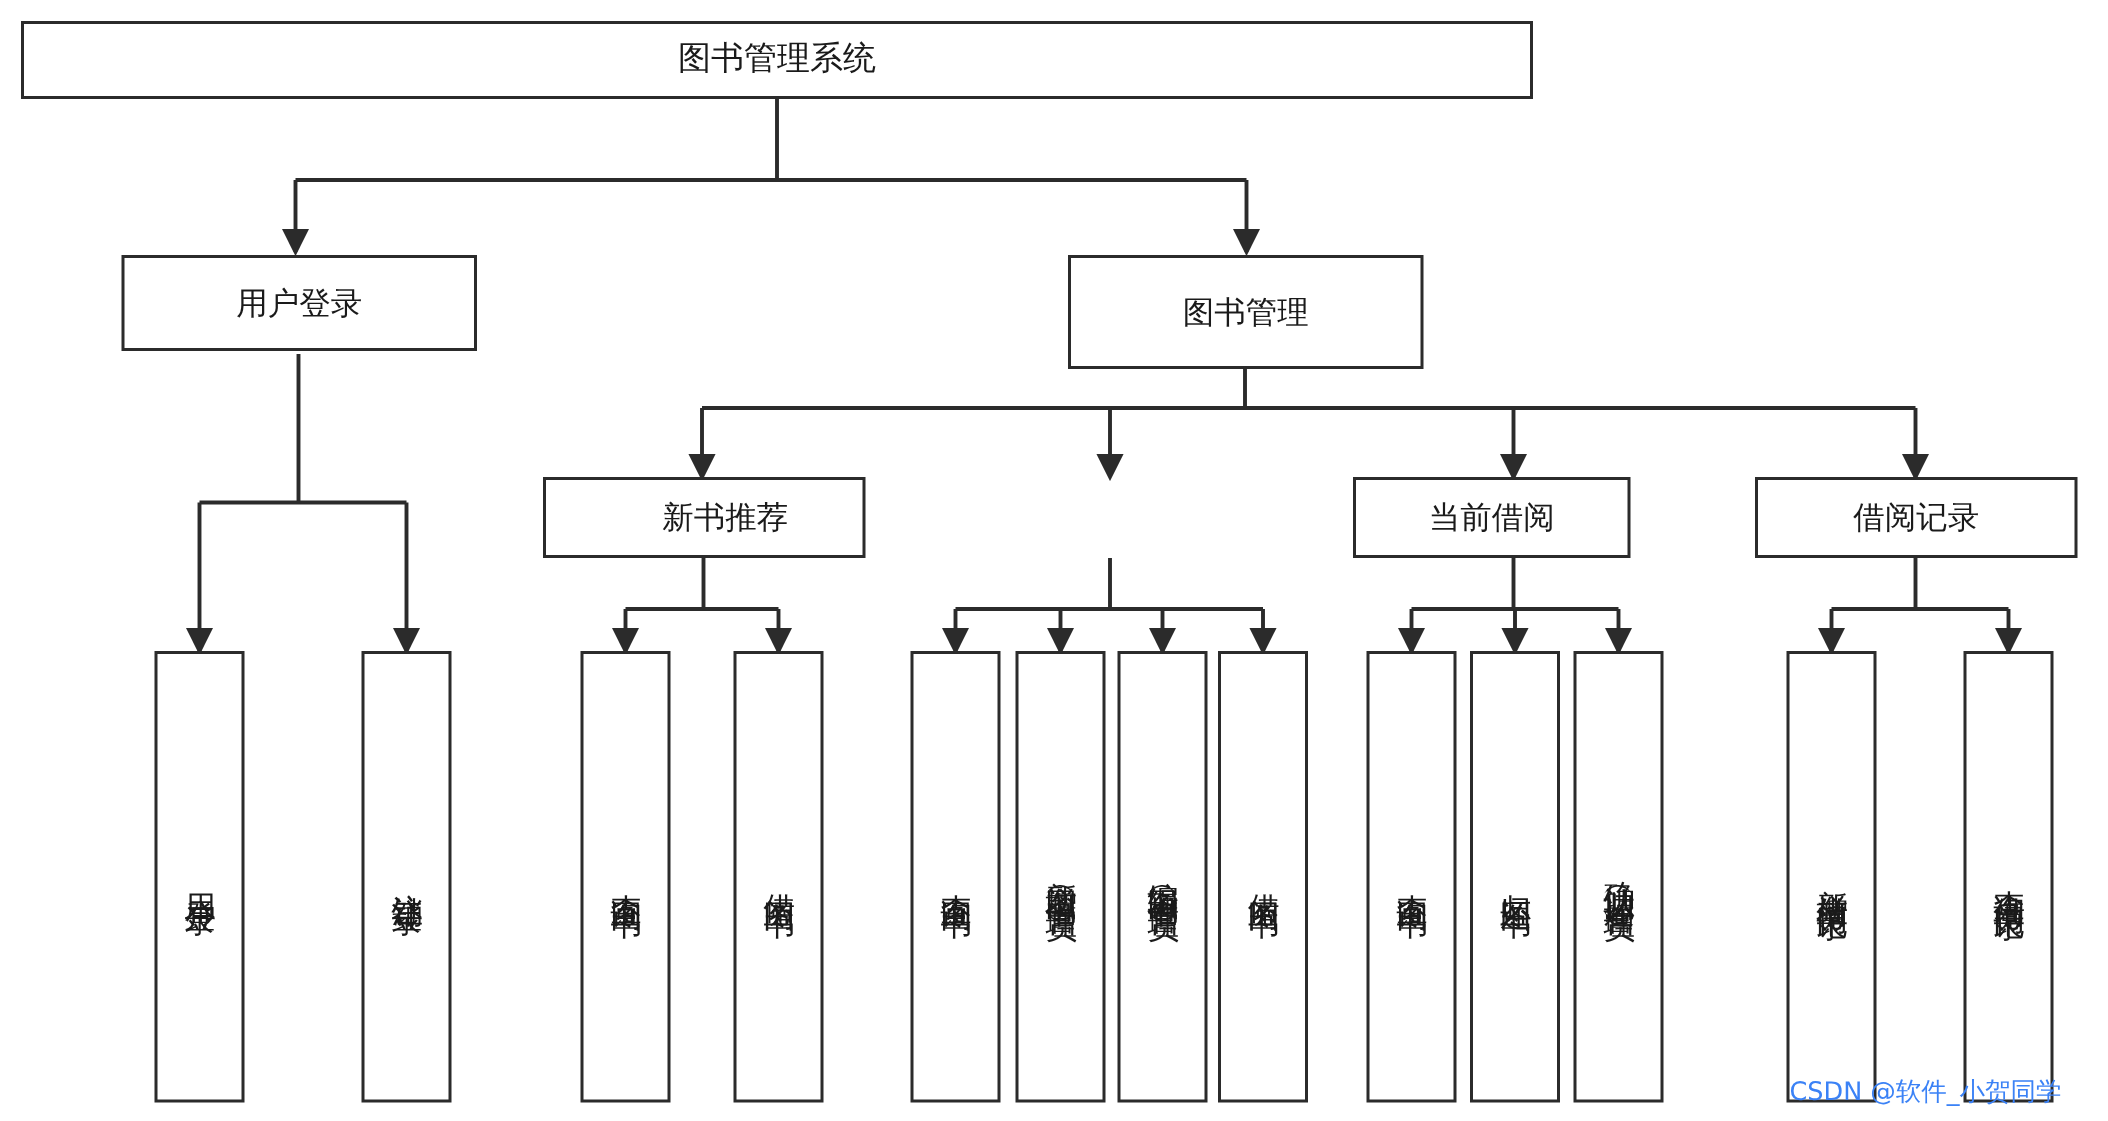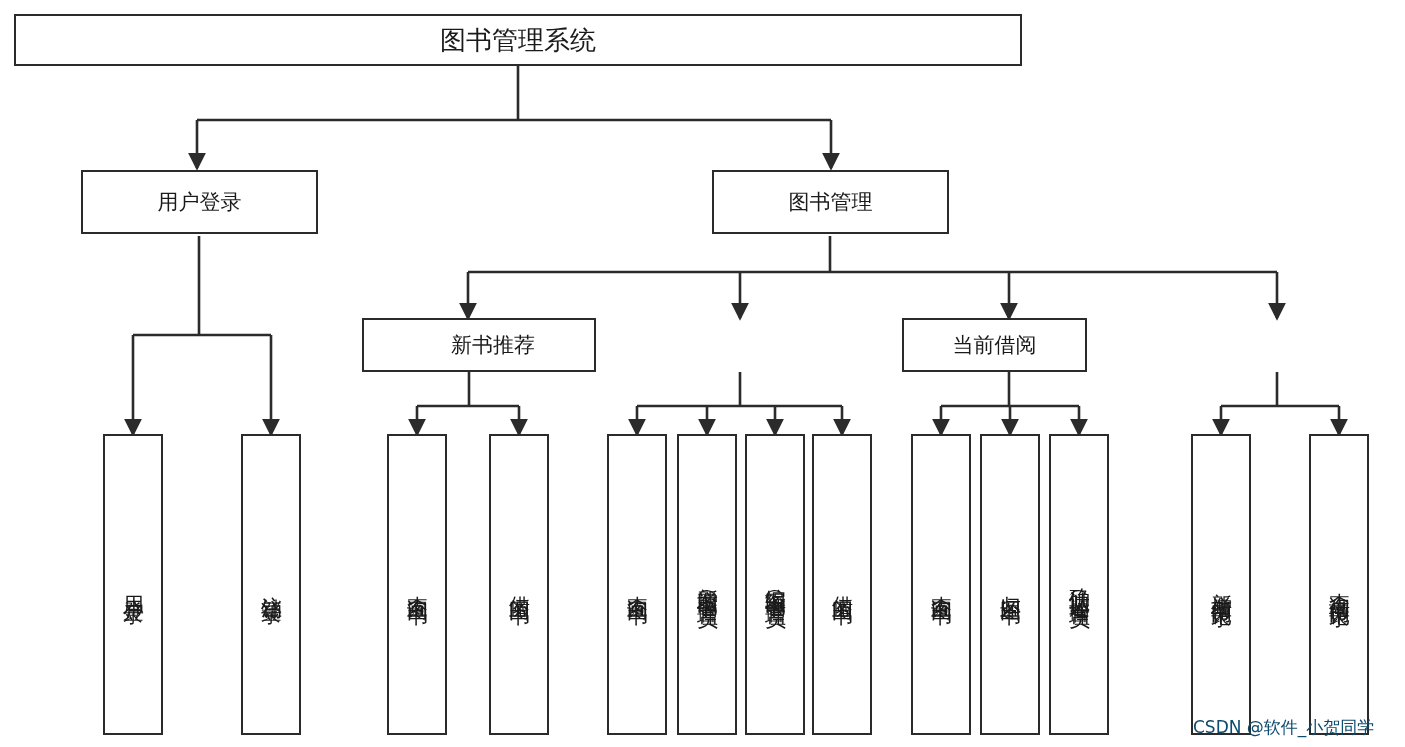--- a/index.html
+++ b/index.html
@@ -41,40 +41,40 @@
     display: block;
     text-align: center;
     line-height: 1.18;
     white-space: nowrap;
   }
   
   .node.horiz .label {
     font-size: 21px;
   }
   .node.root .label {
-    font-size: 26px;
+    font-size: 22px;
     text-align: right;
   }
   
   .node.vert {
     align-items: center;
     justify-content: center;
   }
   .node.vert .label {
     writing-mode: vertical-rl;
     text-orientation: upright;
     font-size: 21px;
     letter-spacing: 3px;
     line-height: 1;
     white-space: nowrap;
   }
   .watermark {
     position: absolute;
     font-size: 17px;
-    color: #0c4a6e;
+    color: #3b82f6;
     white-space: nowrap;
     z-index: 5;
     font-family: "DejaVu Sans", "Liberation Sans", sans-serif;
   }
 </style>
 </head>
 <body>
 
 <div id="canvas">
 
@@ -129,33 +129,36 @@
   </svg>
 
   <div class="node root horiz" style="left:14px; top:14px; width:1008px; height:52px;">
     <span class="label">图书管理系统</span>
   </div>
 
   <div class="node horiz" style="left:81px; top:170px; width:237px; height:64px;">
     <span class="label">用户登录</span>
   </div>
 
-  <div class="node horiz" style="left:712px; top:170px; width:237px; height:64px;">
+  <div class="node horiz" style="left:712px; top:170px; width:237px; height:76px;">
     <span class="label">图书管理</span>
   </div>
 
-  <div class="node horiz" style="left:362px; top:318px; width:234px; height:54px;padding-left:28px;">
+  <div class="node horiz" style="left:362px; top:318px; width:215px; height:54px;padding-left:28px;">
     <span class="label">新书推荐</span>
   </div>
 
 
   <div class="node horiz" style="left:902px; top:318px; width:185px; height:54px;">
     <span class="label">当前借阅</span>
   </div>
 
+  <div class="node horiz" style="left:1170px; top:318px; width:215px; height:54px;">
+    <span class="label">借阅记录</span>
+  </div>
 
   <div class="node vert" style="left:103px; top:434px; width:60px; height:301px;">
     <span class="label">用户登录</span>
   </div>
 
   <div class="node vert" style="left:241px; top:434px; width:60px; height:301px;">
     <span class="label">注销登录</span>
   </div>
 
   <div class="node vert" style="left:387px; top:434px; width:60px; height:301px;">

